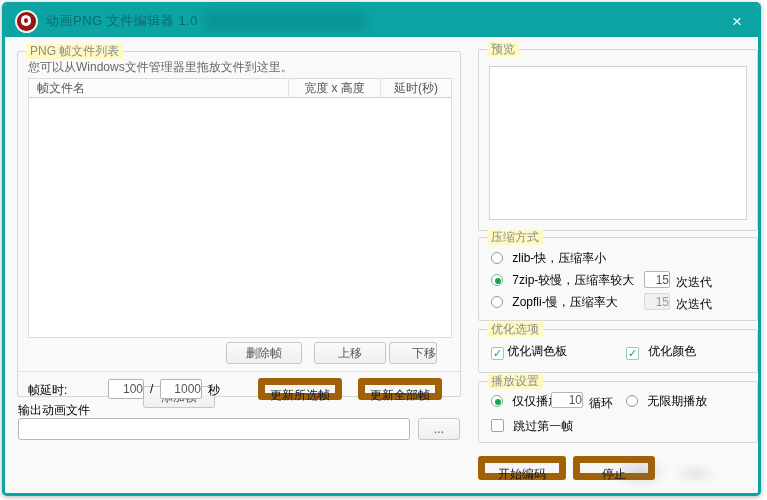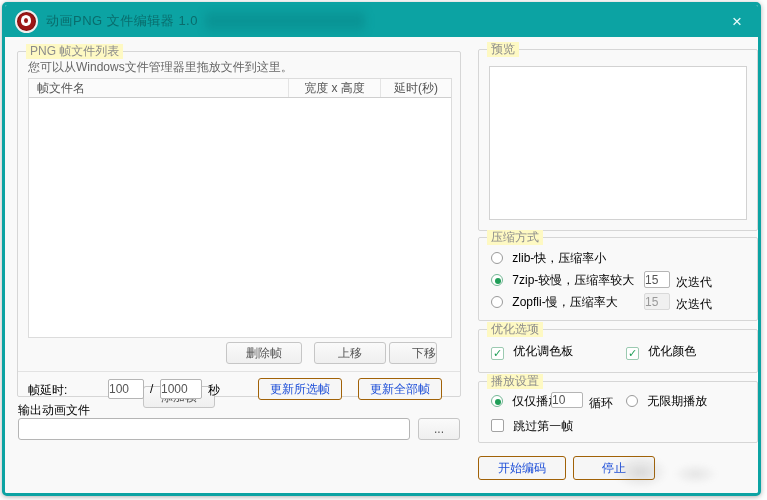--- a/index.html
+++ b/index.html
@@ -34,26 +34,26 @@
   .thead { display:flex; height:19px; background:#fbfbfb; border-bottom:1px solid #cfcfcf;
     color:#555; }
   .th { line-height:18px; padding:0 8px; white-space:nowrap; overflow:hidden; }
   .th1 { flex:1; border-right:1px solid #e4e4e4; }
   .th2 { width:92px; border-right:1px solid #e4e4e4; text-align:center; }
   .th3 { width:70px; text-align:center; }
   .tbody { flex:1; background:#fff; }
   .btn { position:absolute; height:22px; background:linear-gradient(#fafafa,#efefef);
     border:1px solid #c6c6c6; border-radius:3px; font-size:12px; color:#555;
     text-align:center; line-height:20px; cursor:default; }
-  .btn-disabled { background:#f6f6f6; border:1px solid #a16207; color:#1d4ed8;
+  .btn-disabled { background:#f6f6f6; border:7px solid #a16207; color:#0f172a;
     background-image:none; }
   .sep { position:absolute; left:0; right:0; top:319px; border-top:1px solid #e2e2e2; }
   .delay-row { position:absolute; left:0; right:0; top:326px; height:22px; }
   .txt { border:1px solid #b5b5b5; background:#fff; font-size:12px; color:#555;
-    text-align:left; border-radius:2px; outline:none;
+    text-align:right; border-radius:2px; outline:none;
     font-family:"Liberation Sans","DejaVu Sans",sans-serif; }
   .txt-disabled { background:#f0f0f0; border-color:#d9d9d9; color:#999; }
   .abs { position:absolute; }
   .lbl { color:#000000; white-space:nowrap; }
   .radio { display:inline-block; width:12px; height:12px; border:1px solid #9a9a9a;
     border-radius:50%; background:#fff; position:relative; vertical-align:-2px; }
   .radio.checked { border-color:#74b795; }
   .radio.checked::after { content:''; position:absolute; left:3px; top:3px; width:6px;
     height:6px; border-radius:50%; background:#1f9e57; }
   .checkbox { display:inline-flex; width:13px; height:13px; border:1px solid #a3a3a3;
@@ -147,21 +147,21 @@
       </div>
       <input class="txt txt-disabled abs" style="left: 165px; top: 55px; width: 26px; height: 17px;" value="15">
       <span class="abs lbl" style="left:197px; top:58px;">次迭代</span>
     </div>
 
     <div class="groupbox" style="left:473px; top:292px; width:280px; height:44px;">
       <span class="gb-label">优化选项</span>
 
       <div class="abs" style="left:12px; top:13px;">
         <span class="checkbox checked">✓</span>
-        <span class="lbl" style="margin-left:6px;">优化调色板</span>
+        <span class="lbl" style="margin-left:0;">优化调色板</span>
       </div>
       <div class="abs" style="left:147px; top:13px;">
         <span class="checkbox checked">✓</span>
         <span class="lbl" style="margin-left:6px;">优化颜色</span>
       </div>
     </div>
 
     <div class="groupbox" style="left:473px; top:344px; width:280px; height:62px;">
       <span class="gb-label">播放设置</span>
 

